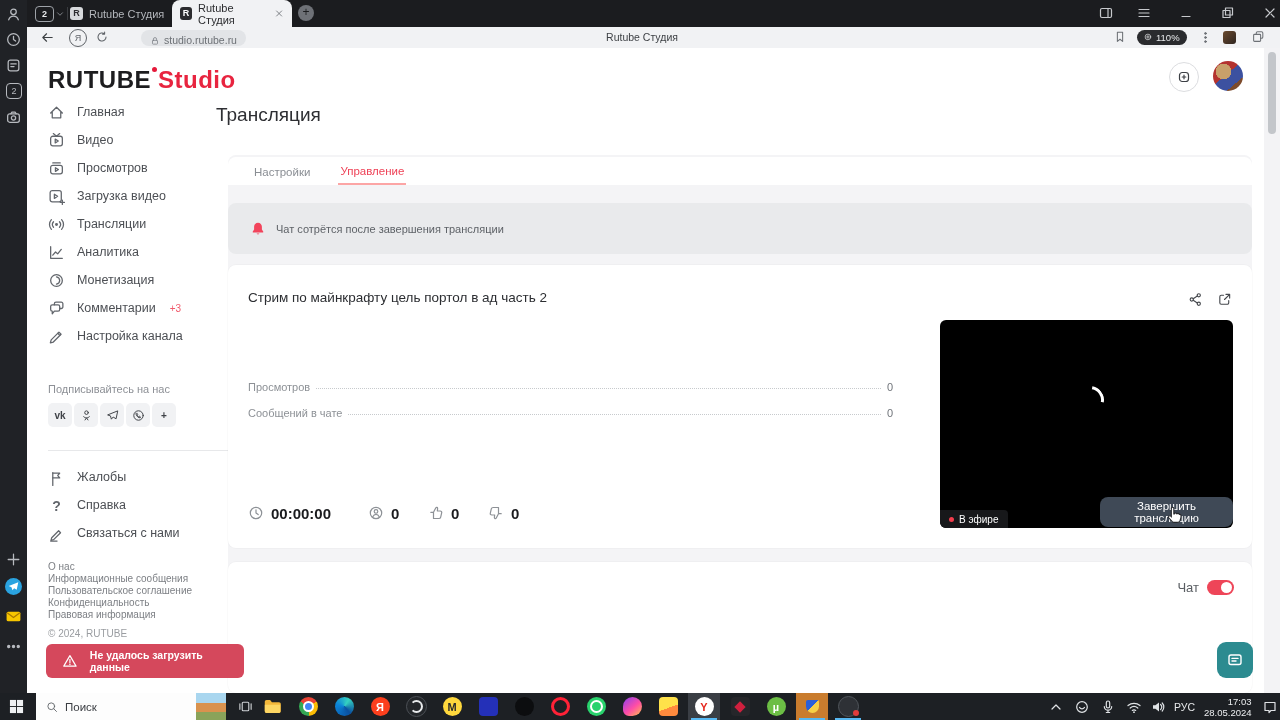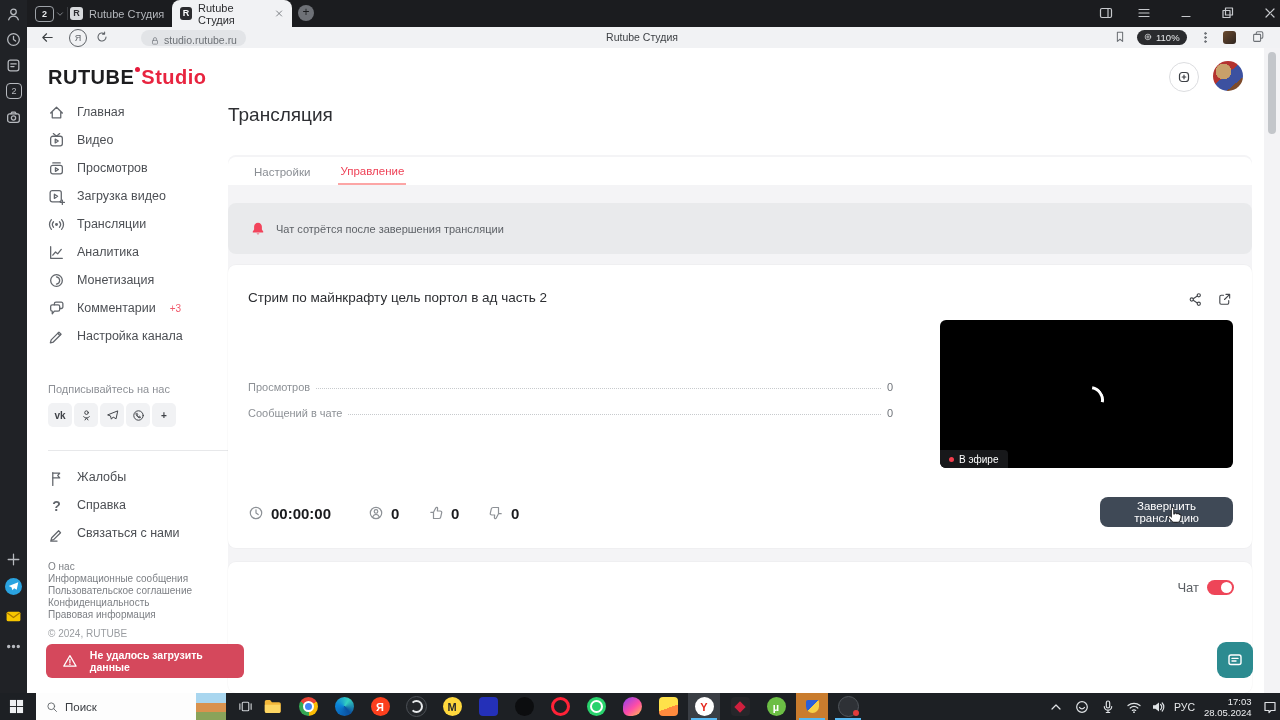--- a/index.html
+++ b/index.html
@@ -22,51 +22,51 @@
   .tab-active .fav{background:#2b2b2e;color:#fff}
   .urlbar{left:27px;top:27px;width:1253px;height:21px;background:#f1f2f4;color:#5f6368}
   .url-pill{position:absolute;left:114px;top:2.5px;height:16px;background:#e2e4e7;border-radius:8px;display:flex;align-items:flex-end;
             gap:4px;padding:0 9px;font-size:10.5px;color:#6d7176}
   .zoom-pill{position:absolute;left:1110px;top:3px;height:15px;background:#2a2b2e;border-radius:8px;color:#e8eaec;
              display:flex;align-items:center;gap:3px;padding:0 7px;font-size:9.5px}
   .winctl{position:absolute;top:5px;width:16px;height:16px;color:#c7c9cd}
 
   
   .appwrap{left:27px;top:48px;width:1237px;height:645px;background:#fff}
-  .logo{left:48px;top:66px;font-size:20px;letter-spacing:.5px}
+  .logo{left:48px;top:66px;font-size:24px;letter-spacing:.5px}
   .logo b{color:#1d1d1f;font-weight:800}
   .logo .dot{display:inline-block;width:5px;height:5px;border-radius:50%;background:#e5193a;vertical-align:top;margin:1px 1px 0 1px}
   .logo .studio{color:#e8243f;font-weight:600}
   .hdr-btn{left:1169px;top:62px;width:28px;height:28px;border:1px solid #dcdde0;border-radius:50%;color:#3c3f44;
            display:flex;align-items:center;justify-content:center;background:#fff}
   .avatar{left:1213px;top:61px;width:30px;height:30px;border-radius:50%;
           background:radial-gradient(circle at 35% 35%,#c8a06a 0 28%,transparent 29%),
                      linear-gradient(140deg,#b3332f 0 45%,#3c51a0 45% 75%,#7d4b2c 75%)}
   .navitem{left:48px;width:180px;height:20px;display:flex;align-items:center;gap:12px;color:#4c4f54;font-size:12.5px}
   .navitem .nic{color:#62666c;width:17px;height:17px;flex:0 0 17px}
   .nav-badge{color:#f0596b;font-size:10px;margin-left:2px}
   .follow{left:48px;top:383px;font-size:11px;color:#8d9096}
   .soc{position:absolute;top:403px;width:24px;height:24px;background:#f1f2f4;border-radius:5px;color:#3f4247;
        display:flex;align-items:center;justify-content:center;font-size:10px;font-weight:bold}
   .sdiv{left:48px;top:450px;width:180px;height:1px;background:#e7e8ea}
   .supitem{left:48px;width:180px;height:20px;display:flex;gap:12px;color:#4c4f54;font-size:12.5px}
   .flink{left:48px;width:190px;font-size:10px;color:#7c7f84;line-height:12px}
   .copyr{left:48px;top:628px;font-size:10px;color:#9a9da1}
 
   .panel{left:228px;top:155px;width:1024px;height:538px;background:#f4f4f6;border-radius:8px}
-  .page-title{left:228px;top:104px;font-size:19px;color:#2e2f33;font-weight:500}
+  .page-title{left:216px;top:104px;font-size:19px;color:#2e2f33;font-weight:500}
   .tabcard{left:228px;top:157px;width:1024px;height:28px;background:#fff;border-radius:8px 8px 0 0;display:flex;align-items:center;padding-left:24px;box-sizing:border-box;gap:26px}
   .ctab{font-size:11.5px;color:#8a8e94;padding:7px 2px 6px}
   .ctab.on{color:#ee4156;border-bottom:2px solid #fca5a5}
   .alert{left:228px;top:203px;width:1024px;height:51px;background:#e9eaec;border-radius:8px;display:flex;align-items:center;padding-left:22px;box-sizing:border-box;gap:10px}
   .alert-text{font-size:11px;color:#5e6267}
   .card{background:#fff;border-radius:8px;box-shadow:0 0 0 1px rgba(0,0,0,.02)}
   .stream-title{left:248px;top:290px;font-size:13.5px;color:#2c2e32}
   .cicon{position:absolute;width:15px;height:15px;color:#45484d}
-  .video{left:940px;top:320px;width:293px;height:148px;background:#000;border-radius:6px}
+  .video{left:940px;top:320px;width:293px;height:208px;background:#000;border-radius:6px}
   .spinner{position:absolute;left:136px;top:66px;width:22px;height:22px;border:3px solid transparent;border-top-color:#fff;
            border-radius:50%;transform:rotate(55deg)}
   .live{position:absolute;left:0;bottom:0;height:18px;background:#17181a;border-radius:0 4px 0 6px;display:flex;align-items:center;gap:5px;
         padding:0 9px;color:#fff;font-size:10px}
   .live .d{width:5px;height:5px;border-radius:50%;background:#f23d4c}
   .srow{position:absolute;left:248px;width:645px;display:flex;align-items:baseline;font-size:11px;color:#8d9196}
   .srow .lead{flex:1;border-bottom:1px dotted #c7cacd;transform:translateY(-2px);margin:0 6px}
   .srow .val{color:#70747a}
   .meter{position:absolute;top:505px;display:flex;gap:7px;color:#1a1b1e;font-weight:bold;font-size:15px}
   .meter .mic2{color:#8d9196;width:16px;height:16px}

